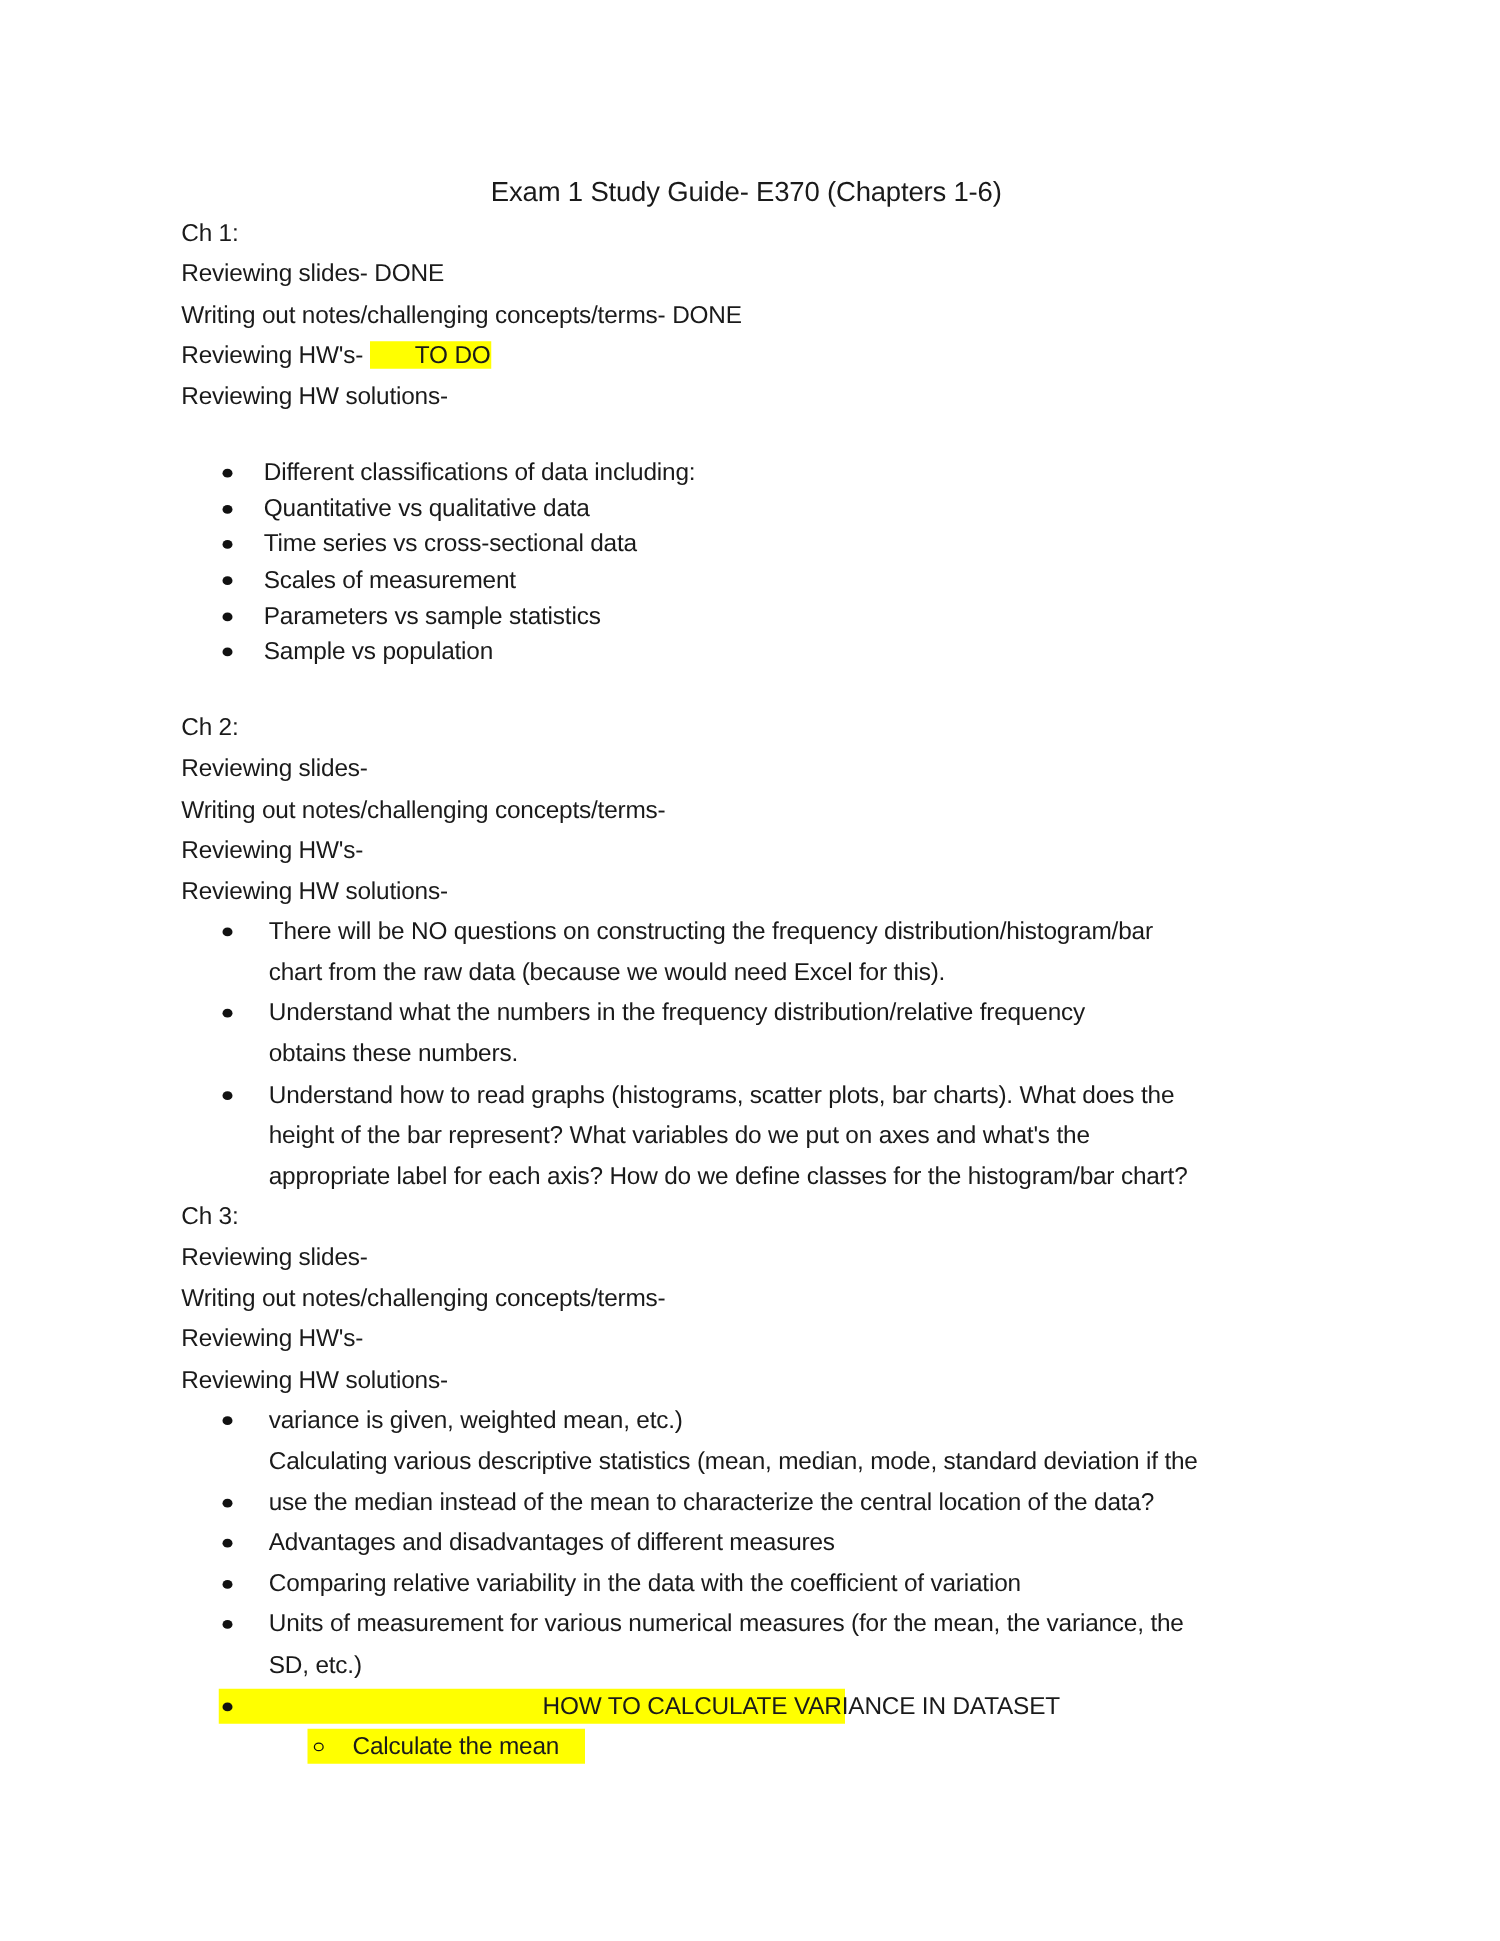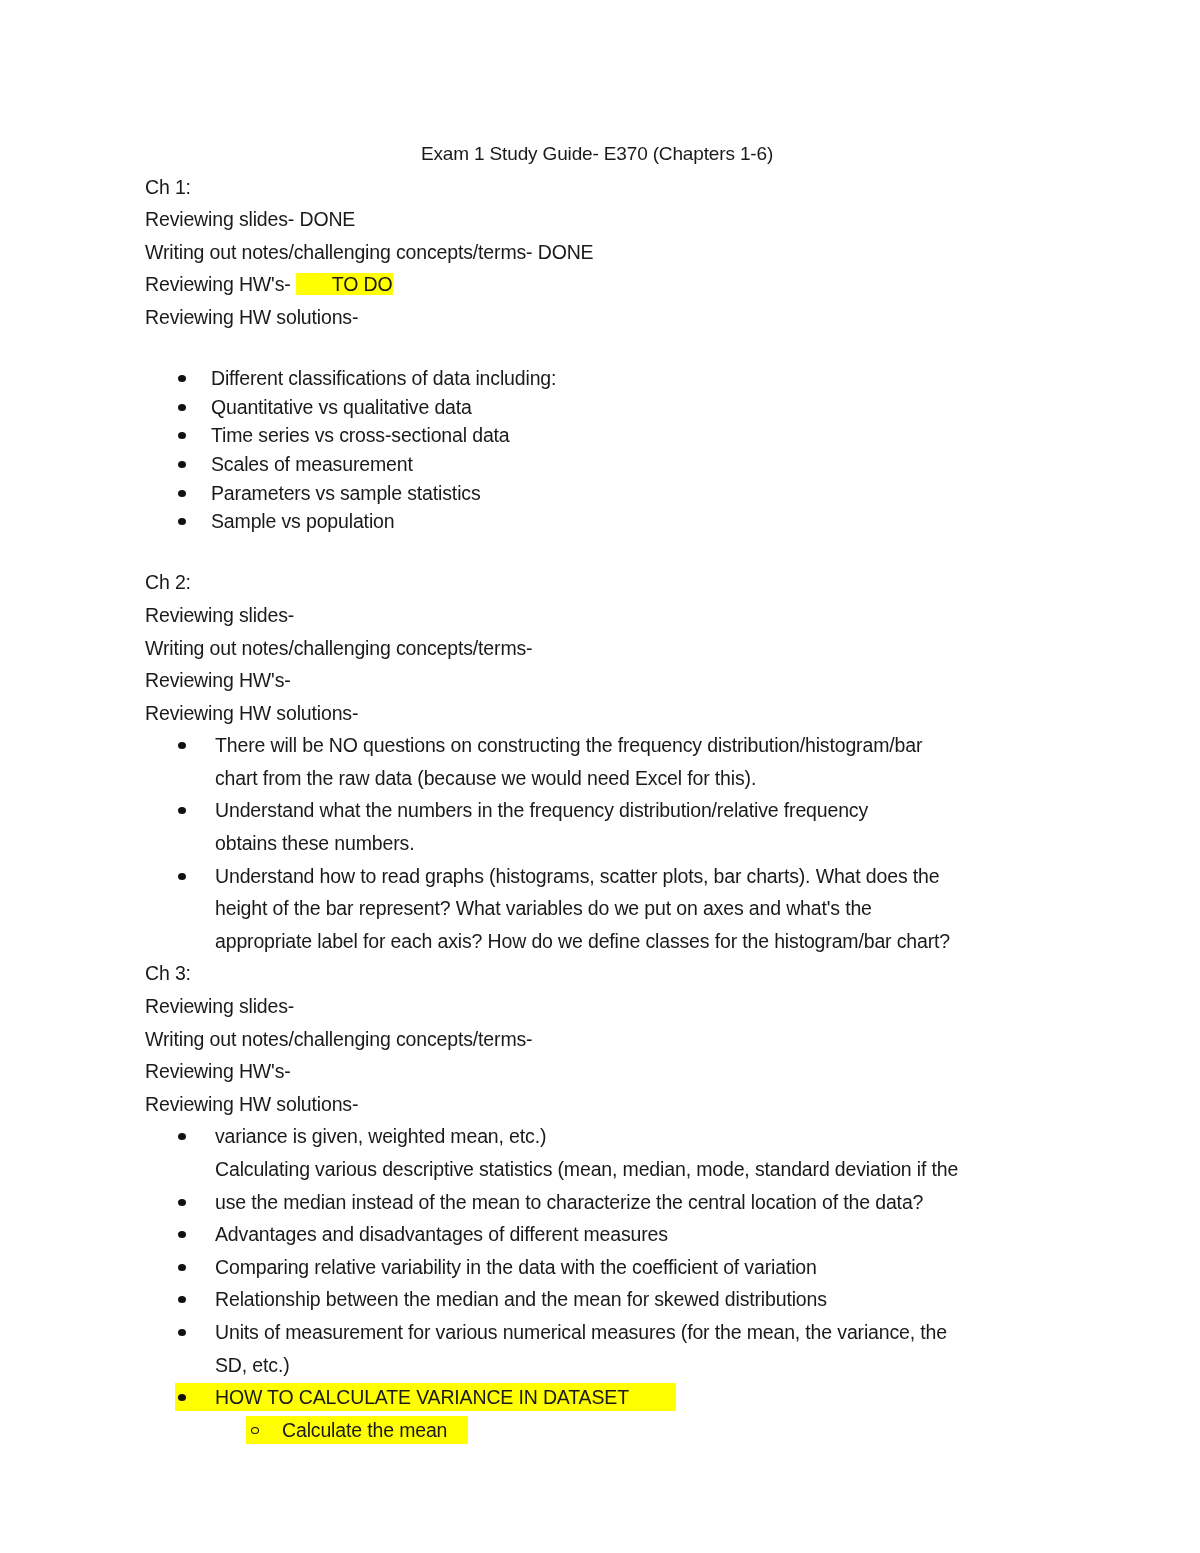--- a/index.html
+++ b/index.html
@@ -30,21 +30,21 @@
       width: 930px;
       font-size: 19.5px;
       line-height: 28.6px;
       letter-spacing: -0.15px;
     }
     .title {
       text-align: center;
       margin: 0 0 0 -4px;
       width: 920px;
       font-weight: normal;
-      font-size: 19px;
+      font-size: 22px;
       line-height: 28.6px;
       padding-left: 0;
     }
     .line {
       margin: 4px;
       white-space: nowrap;
     }
     .hl {
       background: #ffff00;
       padding-left: 36px;
@@ -63,20 +63,21 @@
       position: absolute;
       left: 37px;
       top: 11px;
       width: 8px;
       height: 7px;
       border-radius: 50%;
       background: #111;
     }
     ul.bullets li.hlrow {
       background: transparent;
+      text-align: center;
     }
     ul.bullets li.hlrow .hlbox {
       position: absolute;
       left: 34px;
       top: 0;
       height: 28px;
       background: #ffff00;
       z-index: 0;
     }
     ul.bullets li.hlrow .dot { z-index: 1; }
@@ -183,24 +184,20 @@
         <li>
           <span class="dot"></span>
           <div class="line">Advantages and disadvantages of different measures</div>
         </li>
         <li>
           <span class="dot"></span>
           <div class="line">Comparing relative variability in the data with the coefficient of variation</div>
         </li>
         <li>
           <span class="dot"></span>
-          <div class="line">Relationship between the median and the mean for skewed distributions</div>
-        </li>
-        <li>
-          <span class="dot"></span>
           <div class="line">Units of measurement for various numerical measures (for the mean, the variance, the</div>
           <div class="line">SD, etc.)</div>
         </li>
         <li class="hlrow">
           <span class="hlbox" style="width:501px;"></span>
           <span class="dot"></span>
           <div class="line txt">HOW TO CALCULATE VARIANCE IN DATASET</div>
         </li>
       </ul>
       <ul class="sub">

